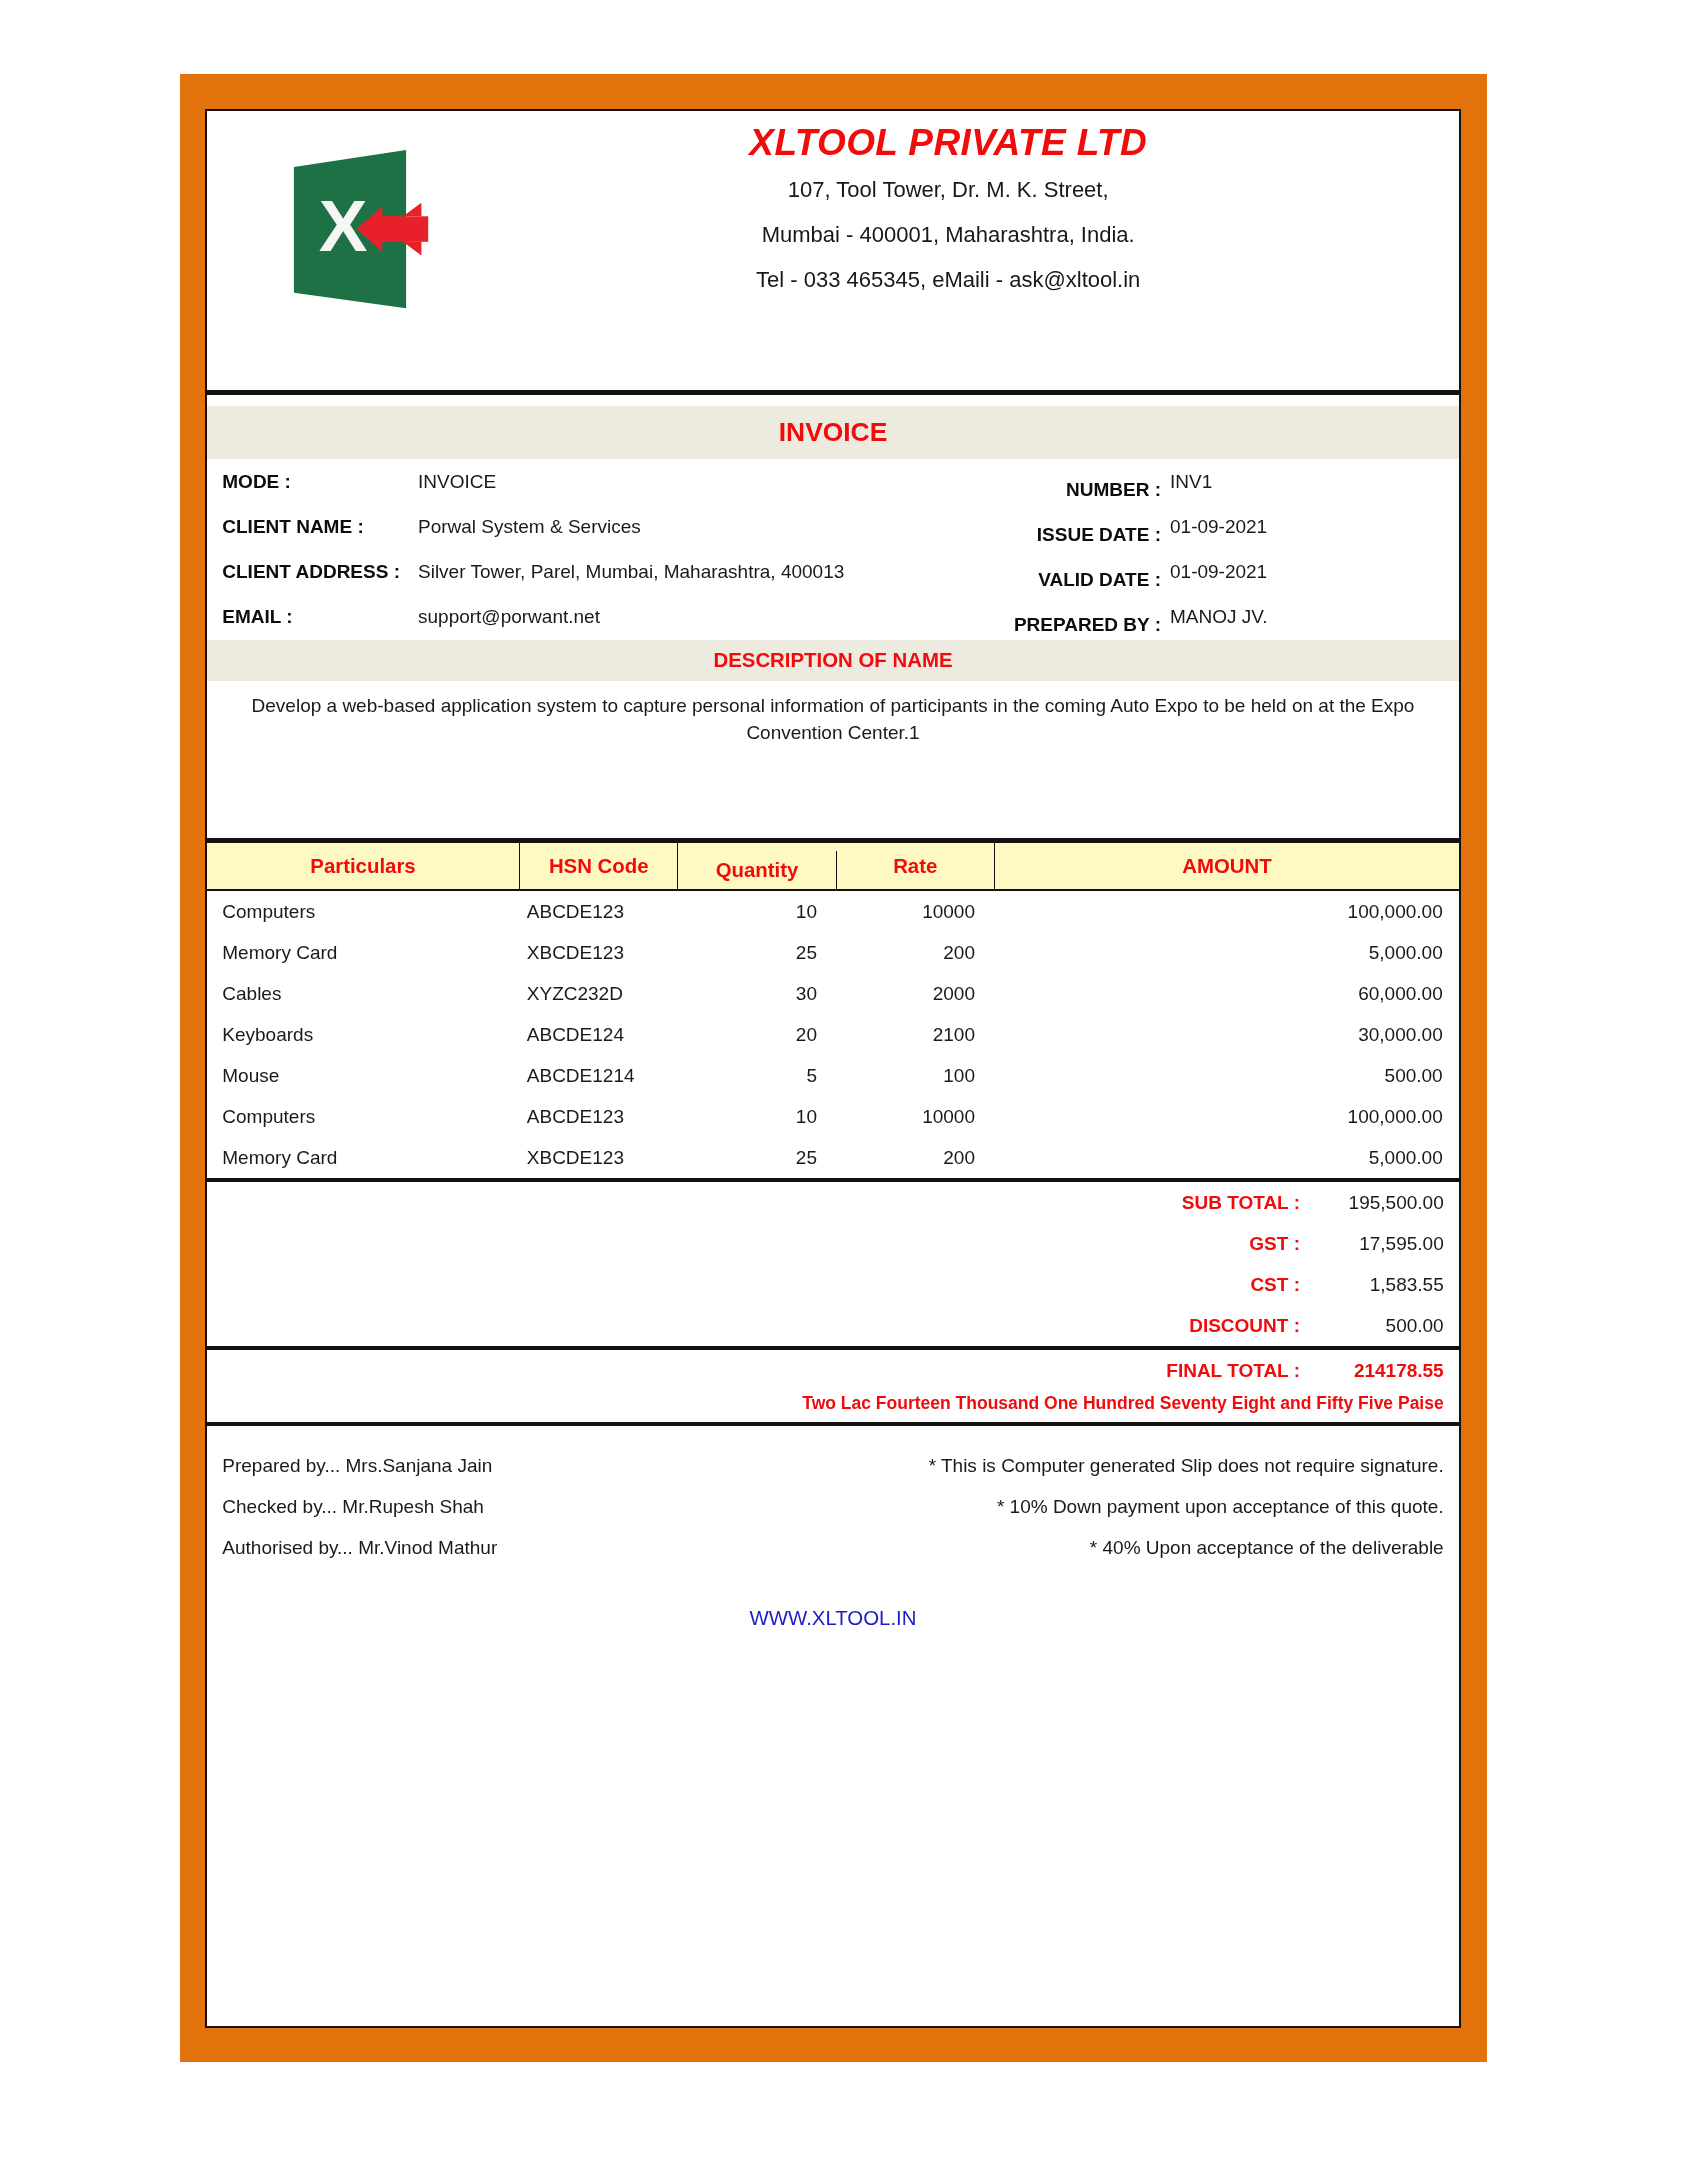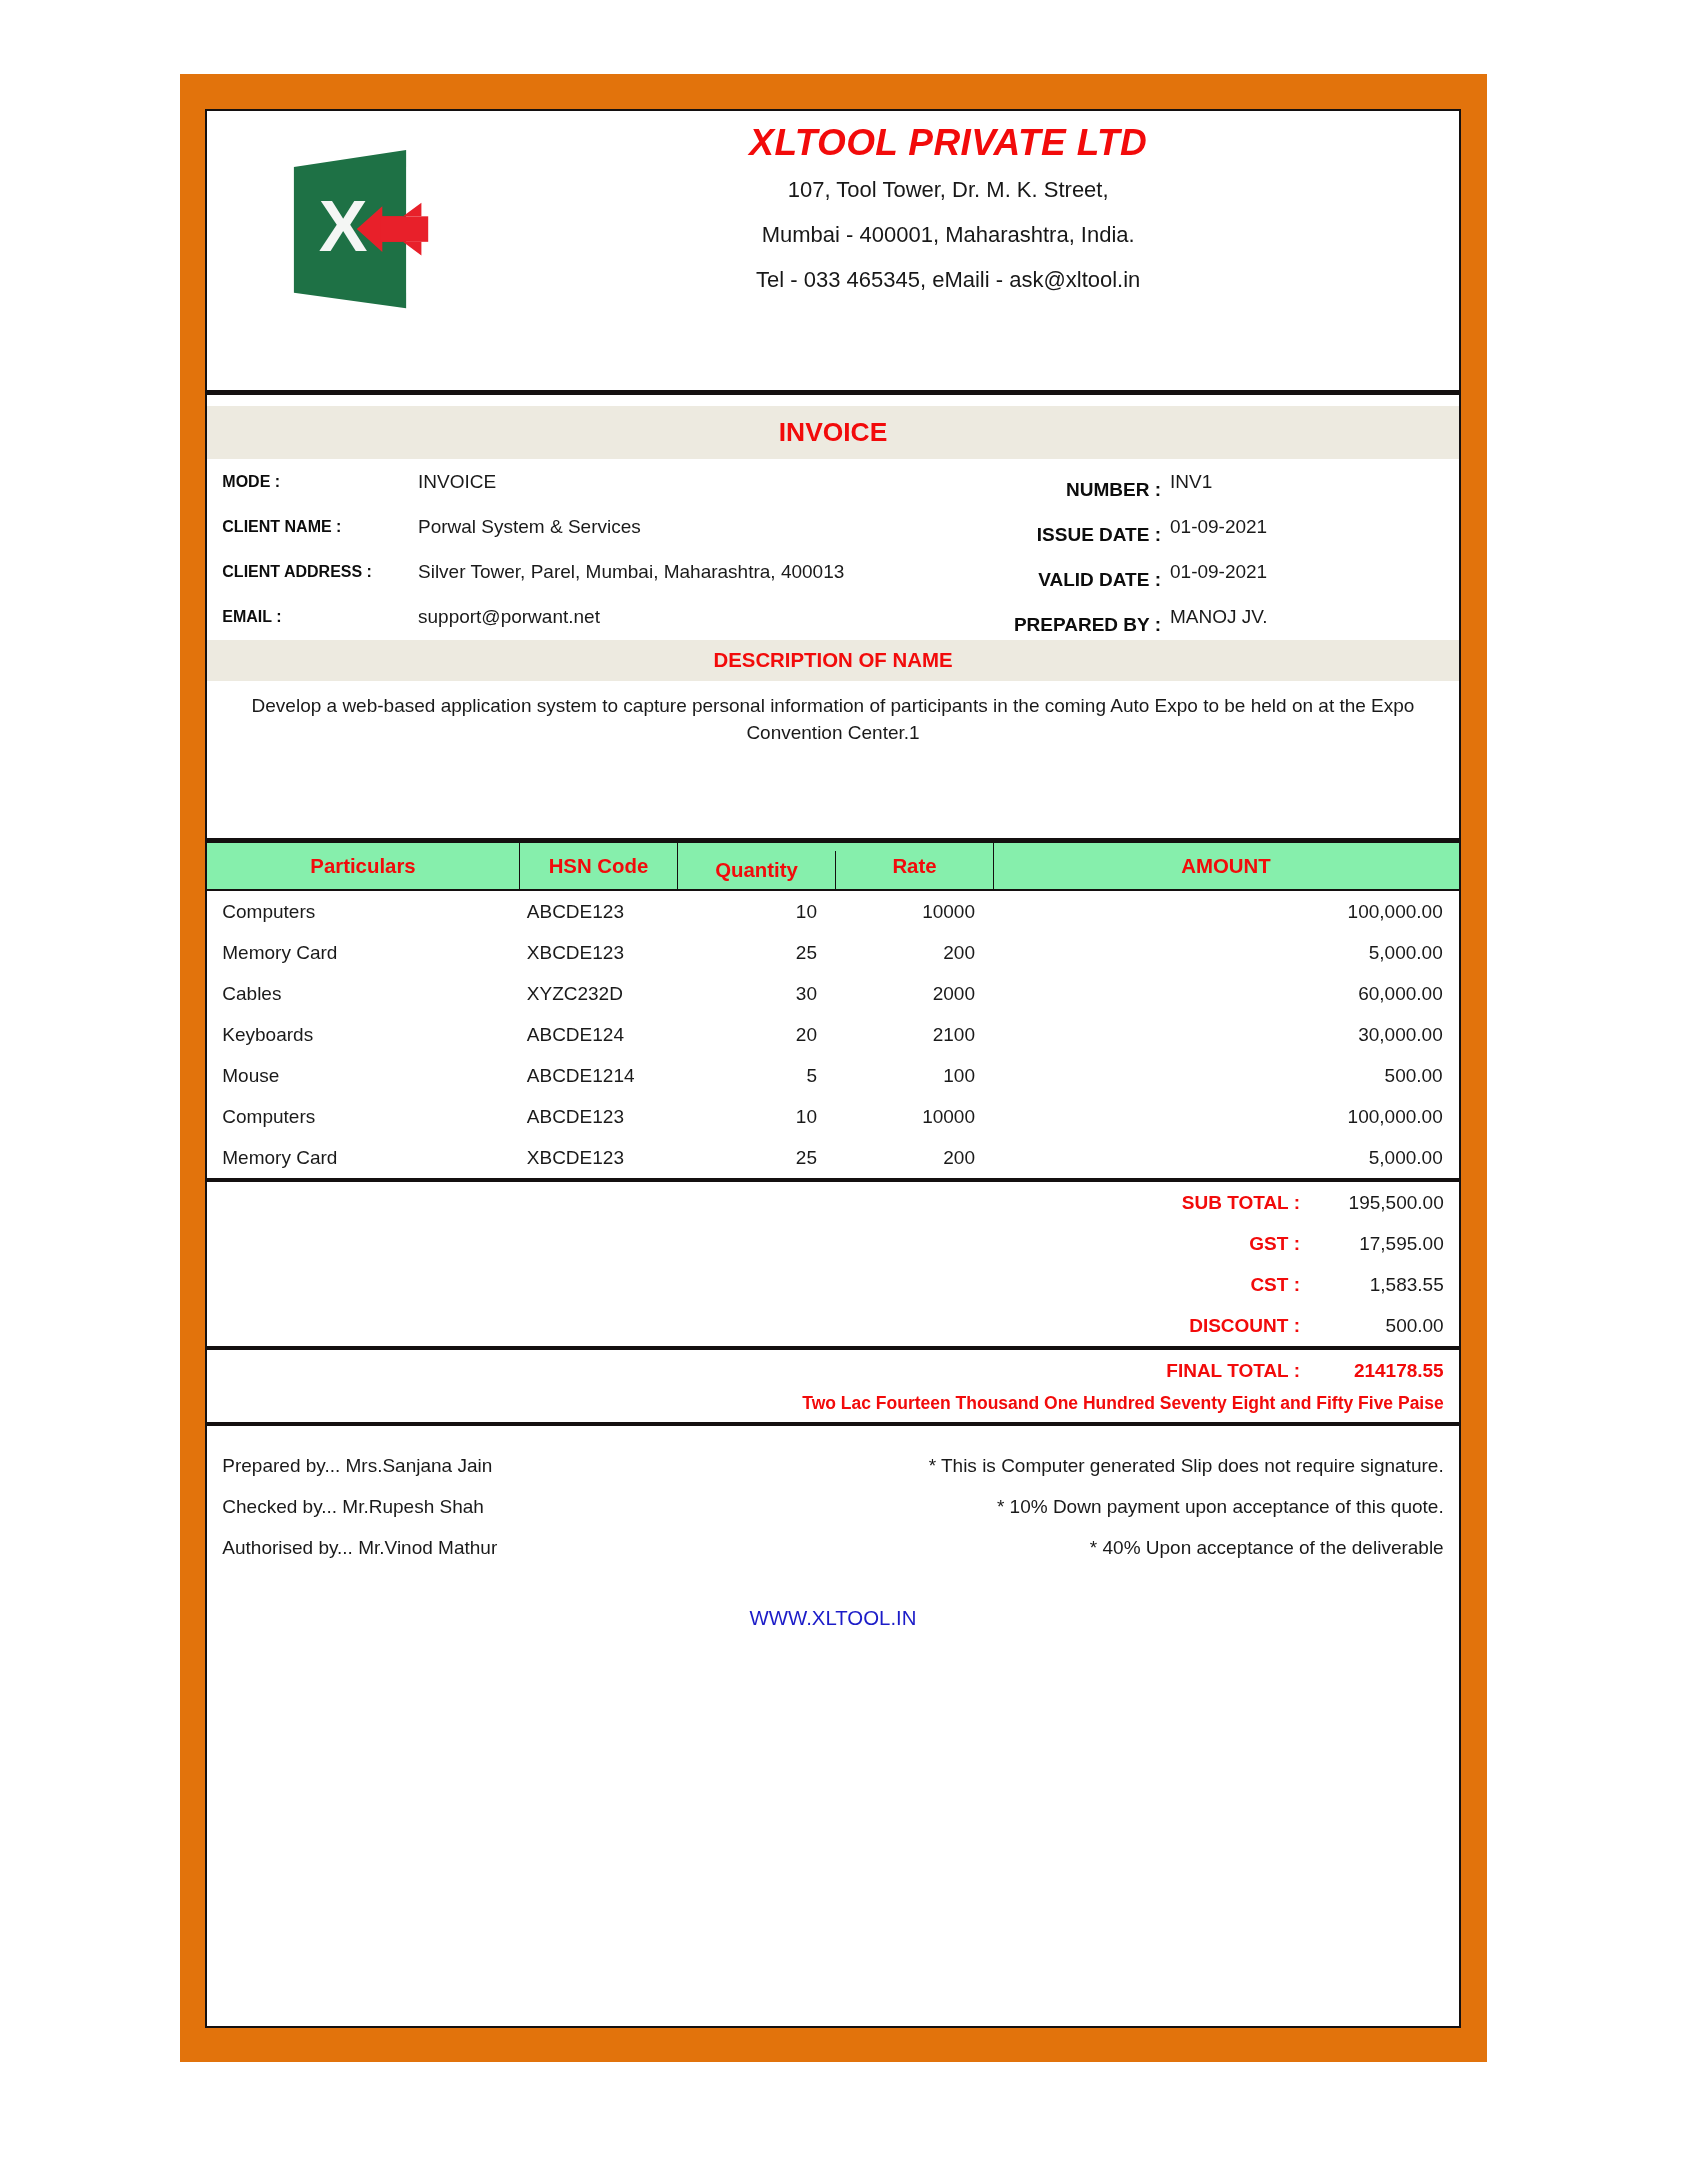--- a/index.html
+++ b/index.html
@@ -110,21 +110,21 @@
     position: absolute;
     left: 0;
     right: 0;
     height: 45px;
   }
   .meta-left-label {
     position: absolute;
     left: 15.3px;
     top: 50%;
     transform: translateY(-50%);
-    font-size: 16px;
+    font-size: 19px;
     font-weight: bold;
     color: #0d0d0d;
     white-space: nowrap;
   }
   .meta-left-value {
     position: absolute;
     left: 211px;
     top: 50%;
     transform: translateY(-50%);
     font-size: 19px;
@@ -163,23 +163,24 @@
     line-height: 1.42;
     color: #1a1a1a;
     border-bottom: 5.1px solid #141010;
     flex: none;
   }
 
   
   .items-head {
     display: flex;
     height: 46px;
-    background: #86efac;
+    background: #fef9c3;
     border-bottom: 2.6px solid #141010;
     flex: none;
+    justify-content: space-between;
   }
   .items-head > div {
     display: flex;
     align-items: center;
     justify-content: center;
     color: #F20B0B;
     font-weight: bold;
     font-size: 20.4px;
     box-sizing: border-box;
     border-right: 1.7px solid #141010;

